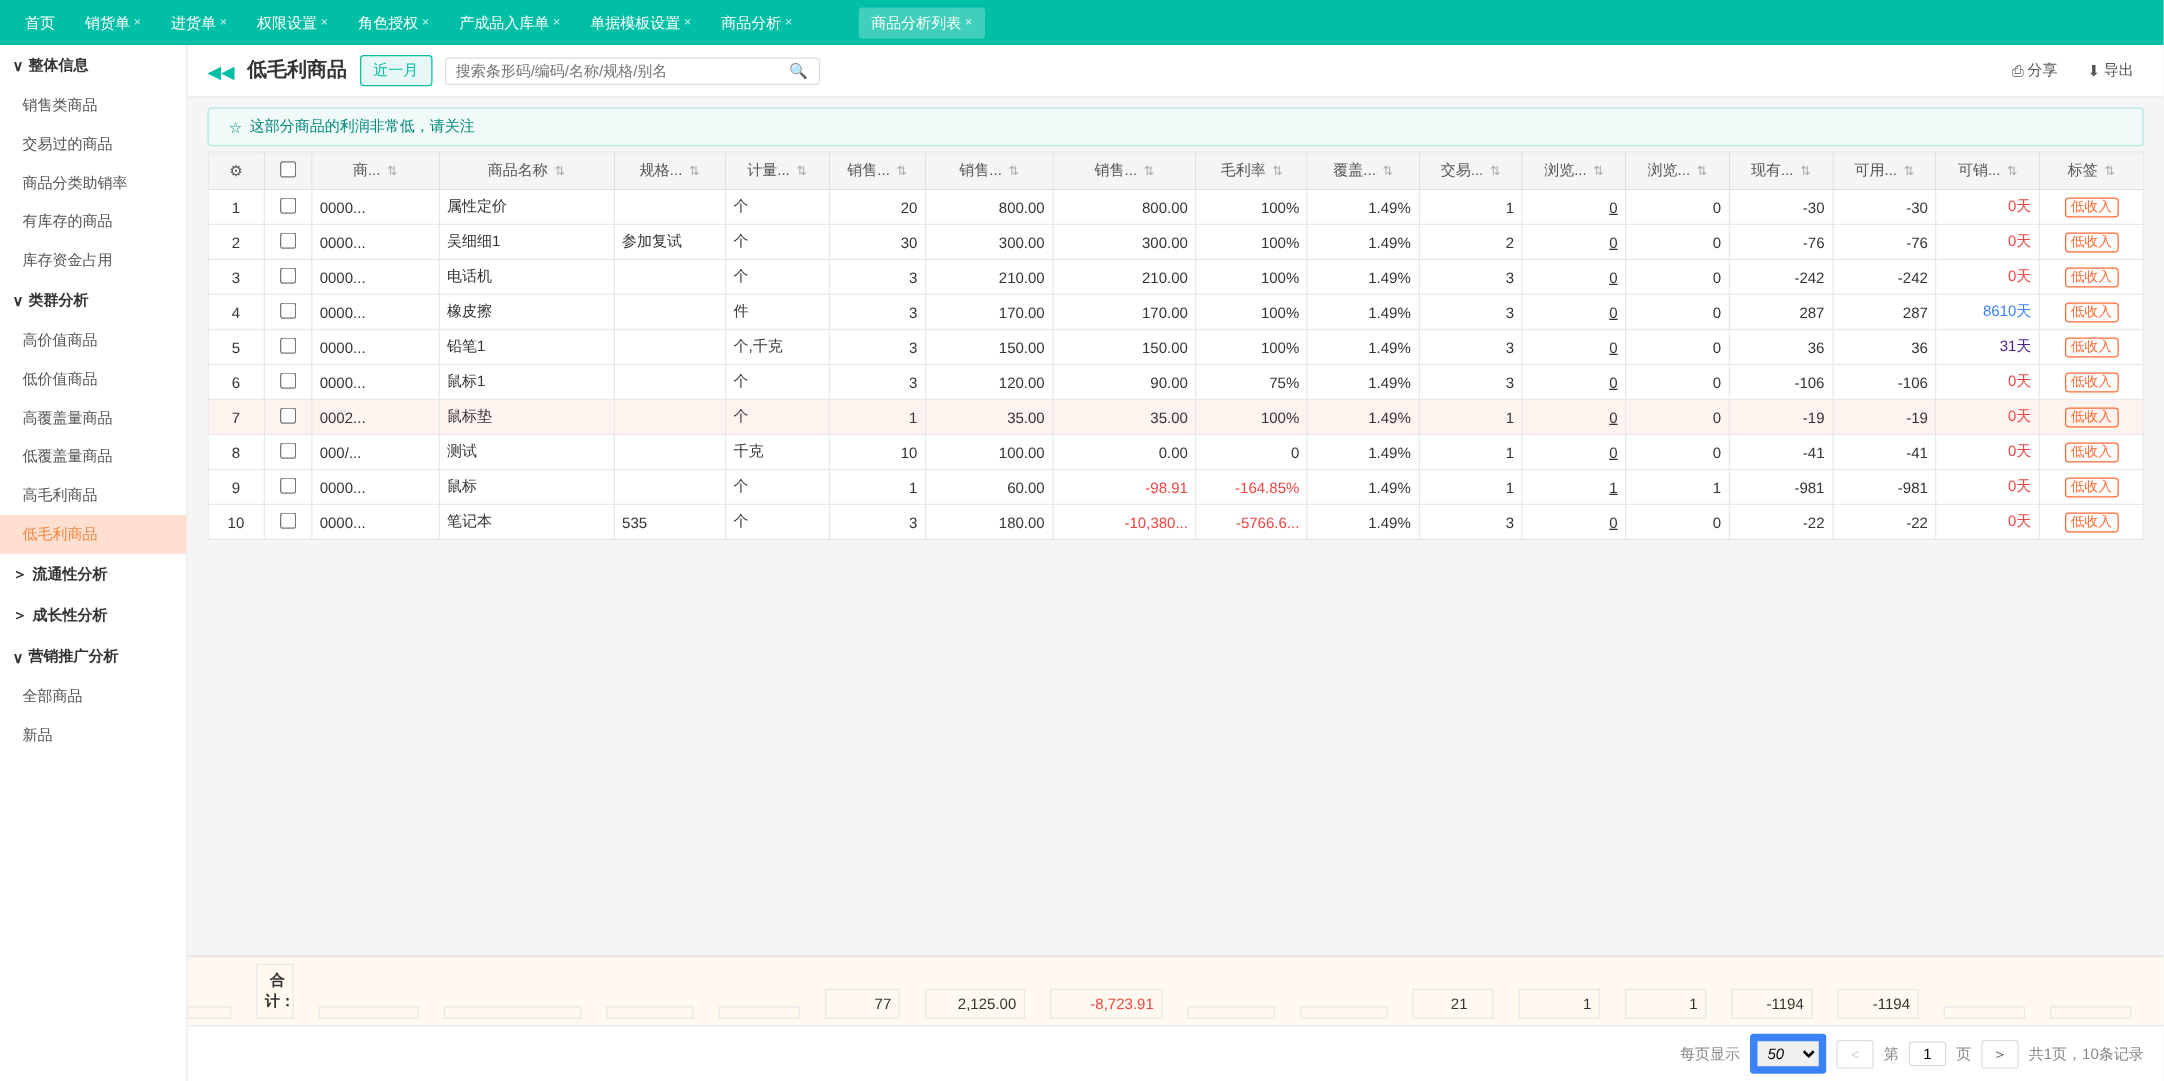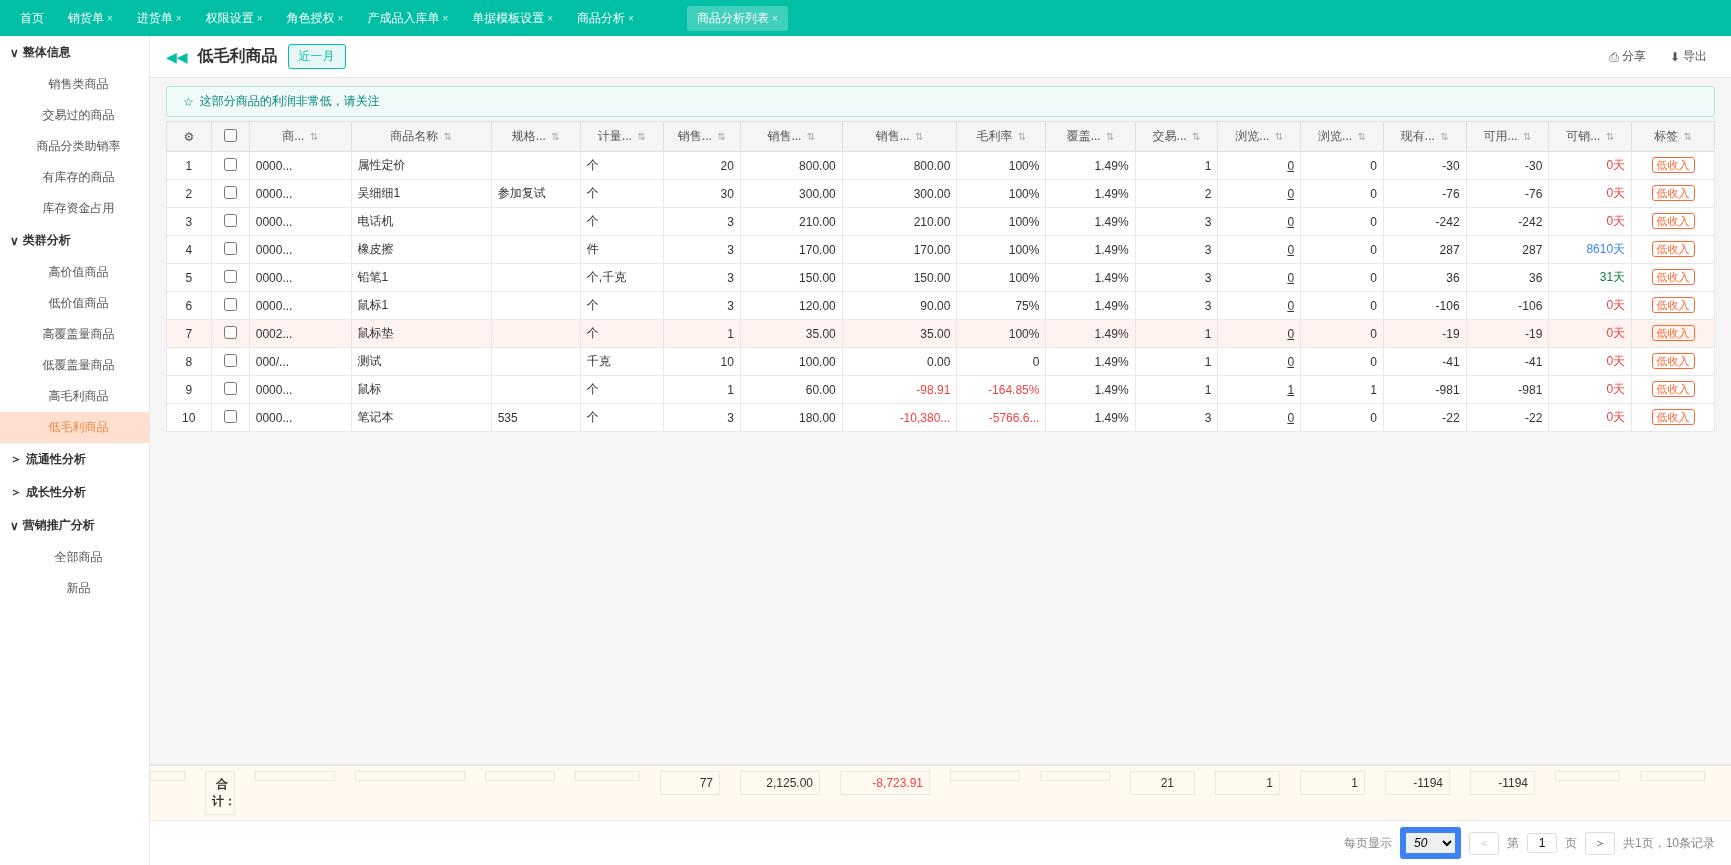--- a/index.html
+++ b/index.html
@@ -47,21 +47,20 @@
       cursor: pointer;
       gap: 4px;
     }
     .sidebar-item {
       padding: 7px 10px 7px 18px;
       color: #555;
       cursor: pointer;
       white-space: nowrap;
       overflow: hidden;
       text-overflow: ellipsis;
-      text-align: center;
     }
     .sidebar-item.active { background: #ffe0d0; color: #e84; }
 
     
     .main-content {
       flex: 1;
       display: flex;
       flex-direction: column;
       overflow: hidden;
       background: #f5f5f5;
@@ -299,20 +298,24 @@
     <div class="sidebar-item">全部商品</div>
     <div class="sidebar-item">新品</div>
   </div>
 
   <div class="main-content">
 
     <div class="page-header">
       <span class="col-icon" style="color:#00bfa5;font-size:14px;">◀◀</span>
       <span class="page-title">低毛利商品</span>
       <button class="filter-btn">近一月</button>
+      <div class="search-box">
+        <input type="text" placeholder="搜索条形码/编码/名称/规格/别名" style="">
+        <span style="color:#aaa;">🔍</span>
+      </div>
       <div class="header-actions">
         <div class="action-btn">
           <span>⎙</span>
           <span>分享</span>
         </div>
         <div class="action-btn">
           <span>⬇</span>
           <span>导出</span>
         </div>
       </div>
@@ -438,21 +441,21 @@
       <td class="text-right">3</td>
       <td class="text-right">150.00</td>
       <td class="text-right" style="color:#333">150.00</td>
       <td class="text-right" style="color:#333">100%</td>
       <td class="text-right">1.49%</td>
       <td class="text-right">3</td>
       <td class="text-right"><span class="link-underline">0</span></td>
       <td class="text-right">0</td>
       <td class="text-right">36</td>
       <td class="text-right">36</td>
-      <td class="text-right" style="color:#15803d">31天</td>
+      <td class="text-right" style="color:#4c1d95">31天</td>
       <td class="text-center"><span class="tag-badge">低收入</span></td>
     </tr>
             <tr>
       <td class="text-center">6</td>
       <td class="checkbox-cell"><input type="checkbox" style=""></td>
       <td>0000...</td>
       <td>鼠标1</td>
       <td></td>
       <td>个</td>
       <td class="text-right">3</td>
@@ -545,21 +548,21 @@
       <td class="text-right">0</td>
       <td class="text-right">-22</td>
       <td class="text-right">-22</td>
       <td class="text-right" style="color:#e44">0天</td>
       <td class="text-center"><span class="tag-badge">低收入</span></td>
     </tr>
           </tbody>
       </table>
     </div>
 
-    <div class="table-footer" style="background: rgb(255, 249, 240); border-top: 2px solid rgb(232, 232, 232); padding: 5px 0px; display: flex; align-items: flex-start;">
+    <div class="table-footer" style="background: rgb(255, 249, 240); border-top: 2px solid rgb(232, 232, 232); padding: 5px 0px; display: flex; align-items: flex-end;">
         <div style="min-width: 35px; width: 35px; text-align: right; padding: 4px 6px; border: 1px solid rgb(232, 232, 232); font-weight: normal; color: rgb(51, 51, 51);"></div>
         <div style="min-width: 30px; width: 30px; text-align: right; padding: 4px 6px; border: 1px solid rgb(232, 232, 232); font-weight: bold; color: rgb(51, 51, 51);">合计：</div>
         <div style="min-width: 80px; width: 80px; text-align: right; padding: 4px 6px; border: 1px solid rgb(232, 232, 232); font-weight: normal; color: rgb(51, 51, 51);"></div>
         <div style="min-width: 110px; width: 110px; text-align: right; padding: 4px 6px; border: 1px solid rgb(232, 232, 232); font-weight: normal; color: rgb(51, 51, 51);"></div>
         <div style="min-width: 70px; width: 70px; text-align: right; padding: 4px 6px; border: 1px solid rgb(232, 232, 232); font-weight: normal; color: rgb(51, 51, 51);"></div>
         <div style="min-width: 65px; width: 65px; text-align: right; padding: 4px 6px; border: 1px solid rgb(232, 232, 232); font-weight: normal; color: rgb(51, 51, 51);"></div>
         <div style="min-width: 60px; width: 60px; text-align: right; padding: 4px 6px; border: 1px solid rgb(232, 232, 232); font-weight: normal; color: rgb(51, 51, 51);">77</div>
         <div style="min-width: 80px; width: 80px; text-align: right; padding: 4px 6px; border: 1px solid rgb(232, 232, 232); font-weight: normal; color: rgb(51, 51, 51);">2,125.00</div>
         <div style="min-width: 90px; width: 90px; text-align: right; padding: 4px 6px; border: 1px solid rgb(232, 232, 232); font-weight: normal; color: rgb(238, 68, 68);">-8,723.91</div>
         <div style="min-width: 70px; width: 70px; text-align: right; padding: 4px 6px; border: 1px solid rgb(232, 232, 232); font-weight: normal; color: rgb(51, 51, 51);"></div>

